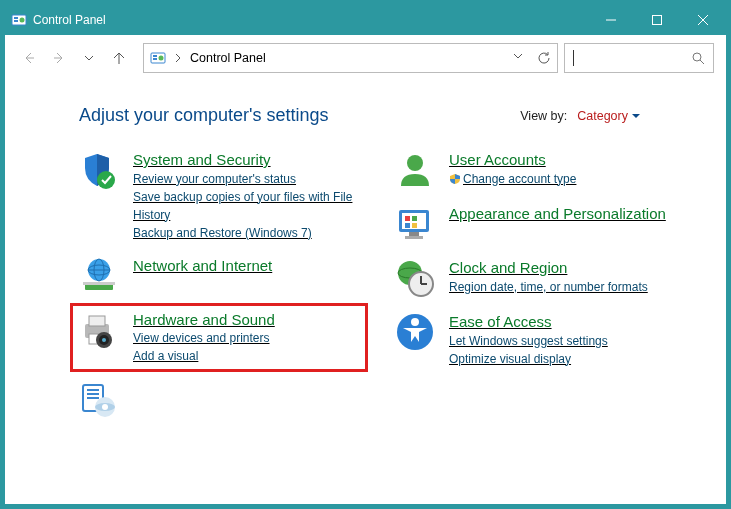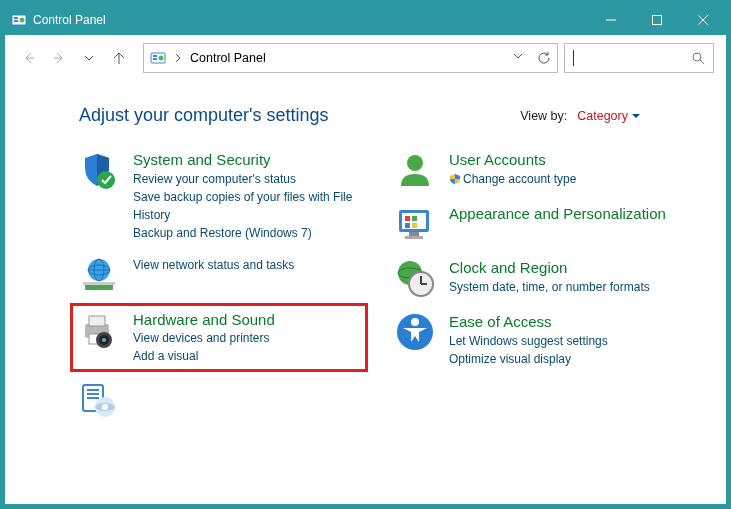--- a/index.html
+++ b/index.html
@@ -17,21 +17,21 @@
   .addrbox .bread { font-size: 12.5px; color:#000;}
   .addrbox .ab-icons { margin-left:auto; display:flex; gap:14px; color:#555;}
   .searchbox { width: 150px; height: 30px; border: 1px solid #bbb; display:flex; align-items:center; padding: 0 8px; justify-content: space-between; color:#777;}
   .searchbox .cursor { width:1px; height:16px; background:#333;}
   .main { padding: 24px 0 0 74px; }
   .headrow { display:flex; justify-content:space-between; align-items:center; padding-right: 86px; margin-bottom: 24px;}
   .headrow h2 { font-size: 18px; font-weight: 400; color: #0a4a8a; text-align: right; }
   .viewby { font-size: 12.5px; color:#222; display:flex; align-items:center; gap:10px;margin-left:20px;}
   .viewby .cat { color: #b91c1c; display:flex; align-items:center; gap:4px;}
   .cols { display:flex; gap: 36px; }
-  .col { width: 280px; }
+  .col { width: 280px; text-decoration: underline; }
   .cat-item { display:flex; gap: 14px; margin-bottom: 14px; }
   .cat-icon { width: 40px; height: 40px; flex:none; display:flex; align-items:center; justify-content:center;}
   .cat-text h3 { font-size: 15px; font-weight: 400; color: #0a7a2a; line-height: 1.3; }
   .cat-text .lnk { font-size: 12px; color: #0c4a6e; line-height: 1.5; display:block;}
   .highlight { border: 3px solid #e02020; padding: 4px 6px; margin: -7px -9px 7px -9px; }
   svg { display:block; }
   .mini-shield { display:inline-block; vertical-align:-2px; margin-right:2px;}
 </style>
 </head>
 <body>
@@ -173,21 +173,21 @@
             <svg width="40" height="40" viewBox="0 0 40 40">
                 <circle cx="20" cy="14" r="11" fill="#3aa0e8"></circle>
                 <ellipse cx="20" cy="14" rx="11" ry="5" fill="none" stroke="#1e6fb0" stroke-width="1"></ellipse>
                 <ellipse cx="20" cy="14" rx="5" ry="11" fill="none" stroke="#1e6fb0" stroke-width="1"></ellipse>
                 <line x1="9" y1="14" x2="31" y2="14" stroke="#1e6fb0" stroke-width="1"></line>
                 <rect x="6" y="28" width="28" height="6" rx="1" fill="#4aa84a"></rect>
                 <rect x="4" y="26" width="32" height="3" fill="#ccc"></rect>
               </svg>
           </div>
           <div class="cat-text">
-            <span class="lnk">View network status and tasks</span>
+            <h3>Network and Internet</h3>
           </div>
         </div>
 
         <div class="cat-item highlight">
           <div class="cat-icon">
             <svg width="40" height="40" viewBox="0 0 40 40">
                 <rect x="6" y="14" width="24" height="14" rx="2" fill="#b8b8b8"></rect>
                 <rect x="10" y="6" width="16" height="10" fill="#eee" stroke="#999"></rect>
                 <rect x="10" y="24" width="16" height="10" fill="#fff" stroke="#999"></rect>
                 <circle cx="25" cy="30" r="8" fill="#444"></circle>
@@ -259,21 +259,21 @@
             <svg width="40" height="40" viewBox="0 0 40 40">
                 <circle cx="15" cy="15" r="12" fill="#4aa84a"></circle>
                 <ellipse cx="15" cy="15" rx="12" ry="5" fill="none" stroke="#2a7a2a"></ellipse>
                 <circle cx="26" cy="26" r="12" fill="#eee" stroke="#888" stroke-width="2"></circle>
                 <line x1="26" y1="26" x2="26" y2="18" stroke="#444" stroke-width="2"></line>
                 <line x1="26" y1="26" x2="32" y2="26" stroke="#444" stroke-width="2"></line>
               </svg>
           </div>
           <div class="cat-text">
             <h3>Clock and Region</h3>
-            <span class="lnk">System date, time, or number formats</span>
+            <span class="lnk">Region date, time, or number formats</span>
           </div>
         </div>
 
         <div class="cat-item">
           <div class="cat-icon">
             <svg width="40" height="40" viewBox="0 0 40 40">
                 <circle cx="20" cy="20" r="18" fill="#2a7fd4"></circle>
                 <circle cx="20" cy="10" r="4" fill="#fff"></circle>
                 <path d="M8 16 L32 16 L24 20 L24 30 L20 24 L16 30 L16 20 Z" fill="#fff"></path>
               </svg>

